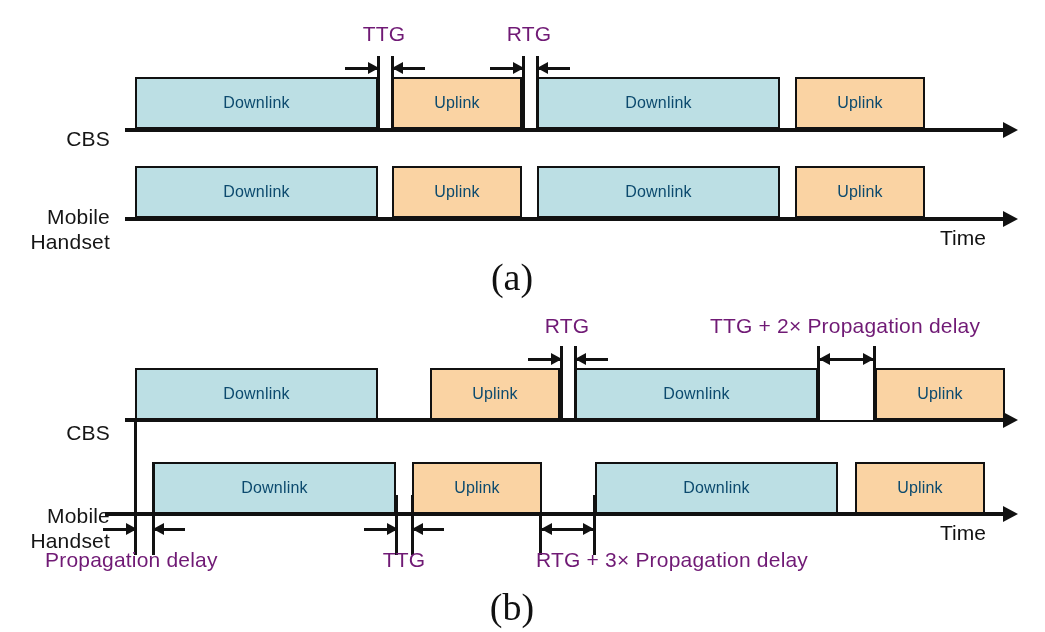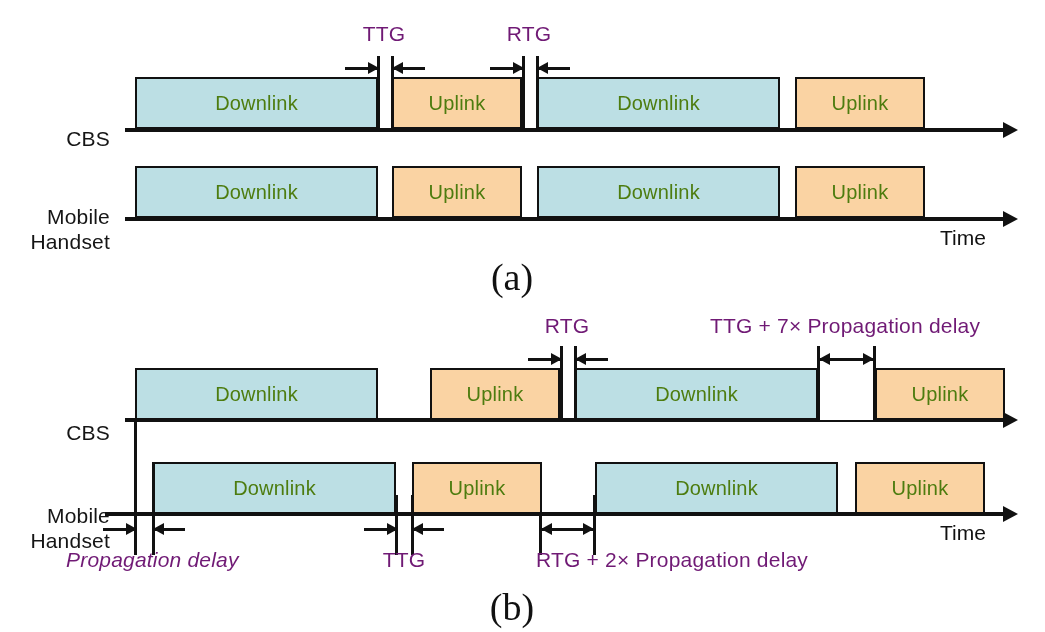--- a/index.html
+++ b/index.html
@@ -38,22 +38,22 @@
     border-bottom:8px solid transparent;
     border-left:15px solid #111111;
   }
 
   
   .blk{
     position:absolute;
     box-sizing:border-box;
     border:2.5px solid #111111;
     display:flex;align-items:center;justify-content:center;
-    font-size:20px;
-    color:#4d7c0f;
+    font-size:16px;
+    color:#0c4a6e;
     letter-spacing:.2px;
   }
   .blk.dl{background:#bcdfe4;}
   .blk.ul{background:#fad3a3;}
   .blk.gapwhite{background:#ffffff;border:none;}
 
   
   .vtick{position:absolute;width:3px;background:#111111;}
 
   
@@ -172,41 +172,41 @@
   <div class="arrow-r" style="left:551px;top:53px;"></div>
   <div class="dim" style="left:574px;top:58px;width:34px;"></div>
   <div class="arrow-l" style="left:575px;top:53px;"></div>
   <div class="ann c" style="left:567px;top:14px;">RTG</div>
 
   <div class="vtick" style="left:817px;top:46px;height:74px;"></div>
   <div class="vtick" style="left:873px;top:46px;height:74px;"></div>
   <div class="dim" style="left:820px;top:58px;width:54px;"></div>
   <div class="arrow-l" style="left:819px;top:53px;"></div>
   <div class="arrow-r" style="left:863px;top:53px;"></div>
-  <div class="ann c" style="left:845px;top:14px;">TTG + 7× Propagation delay</div>
+  <div class="ann c" style="left:845px;top:14px;">TTG + 2× Propagation delay</div>
 
   <div class="vtick" style="left:134px;top:212px;height:43px;"></div>
   <div class="vtick" style="left:152px;top:212px;height:43px;"></div>
   <div class="dim" style="left:103px;top:228px;width:33px;"></div>
   <div class="arrow-r" style="left:126px;top:223px;"></div>
   <div class="dim" style="left:152px;top:228px;width:33px;"></div>
   <div class="arrow-l" style="left:153px;top:223px;"></div>
-  <div class="ann" style="left:66px;top:248px;font-style:italic;">Propagation delay</div>
+  <div class="ann" style="left:45px;top:248px;">Propagation delay</div>
 
   <div class="vtick" style="left:395px;top:195px;height:60px;"></div>
   <div class="vtick" style="left:411px;top:195px;height:60px;"></div>
   <div class="dim" style="left:364px;top:228px;width:33px;"></div>
   <div class="arrow-r" style="left:387px;top:223px;"></div>
   <div class="dim" style="left:411px;top:228px;width:33px;"></div>
   <div class="arrow-l" style="left:412px;top:223px;"></div>
   <div class="ann c" style="left:404px;top:248px;">TTG</div>
 
   <div class="vtick" style="left:539px;top:212px;height:43px;"></div>
   <div class="vtick" style="left:593px;top:195px;height:60px;"></div>
   <div class="dim" style="left:542px;top:228px;width:52px;"></div>
   <div class="arrow-l" style="left:541px;top:223px;"></div>
   <div class="arrow-r" style="left:583px;top:223px;"></div>
-  <div class="ann c" style="left:672px;top:248px;">RTG + 2× Propagation delay</div>
+  <div class="ann c" style="left:672px;top:248px;">RTG + 3× Propagation delay</div>
 
   <div class="time-lbl" style="left:940px;top:221px;">Time</div>
 
   <div class="caption" style="left:512px;top:285px;">(b)</div>
 </div>
 
 </body></html>

